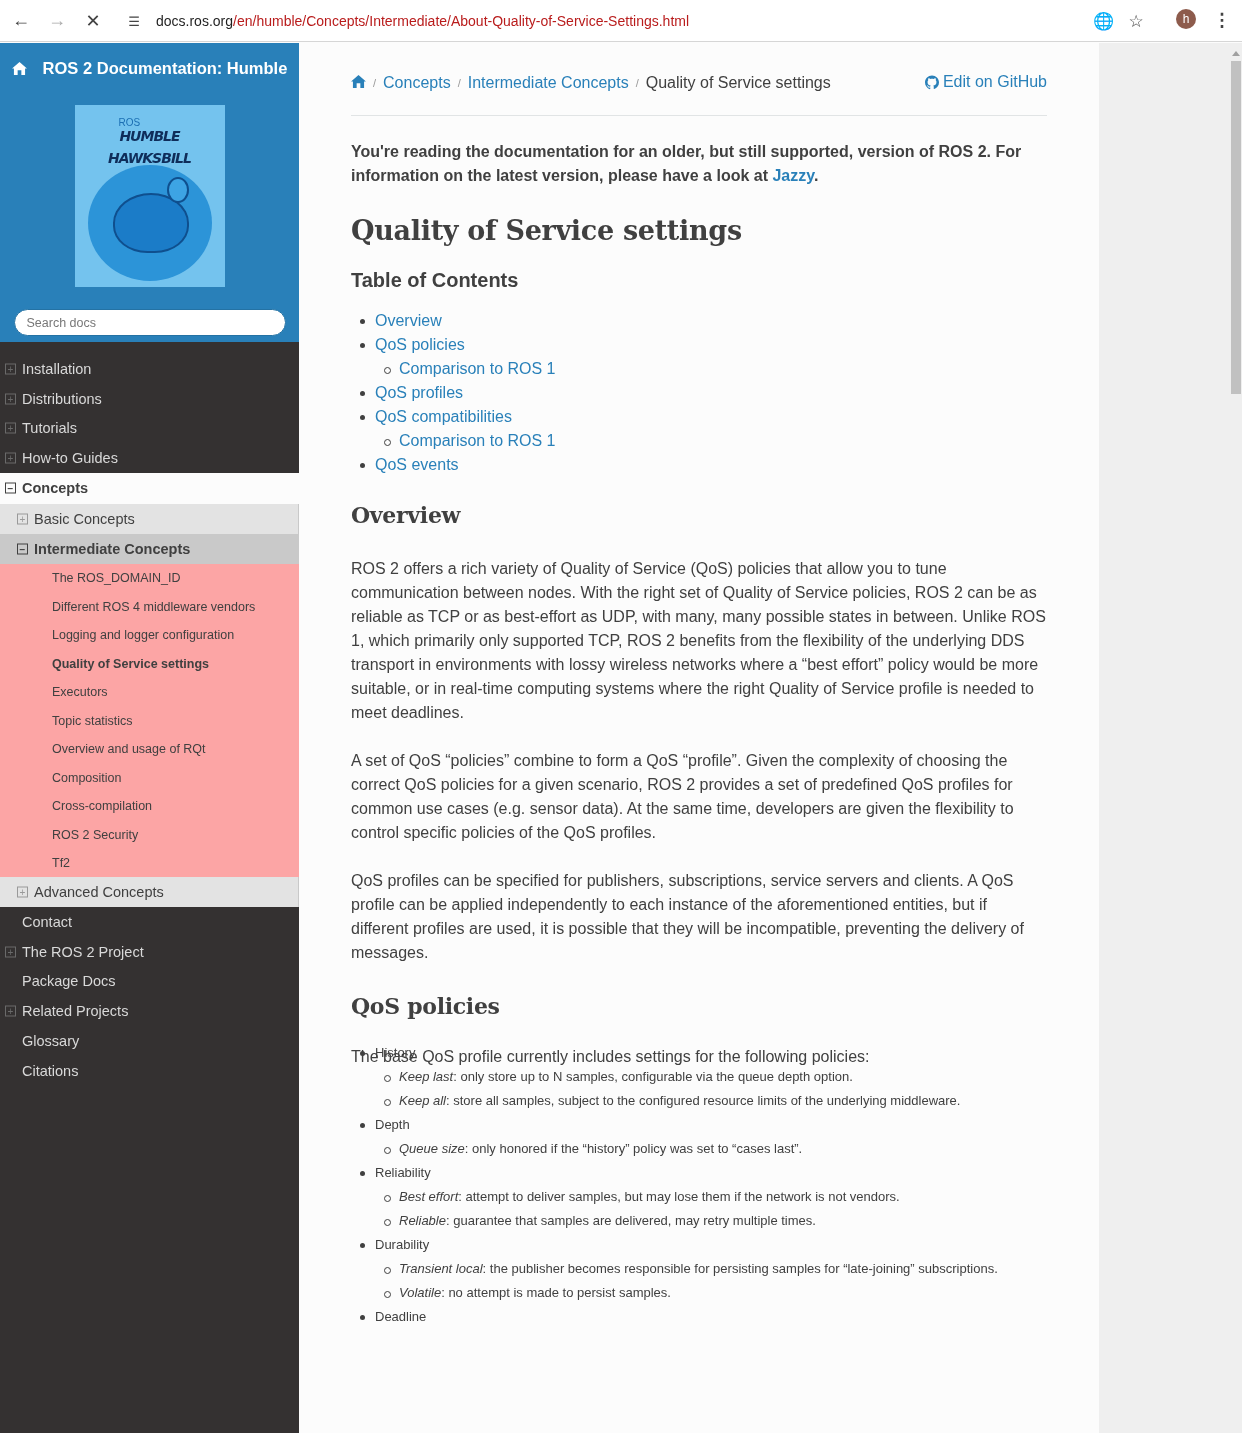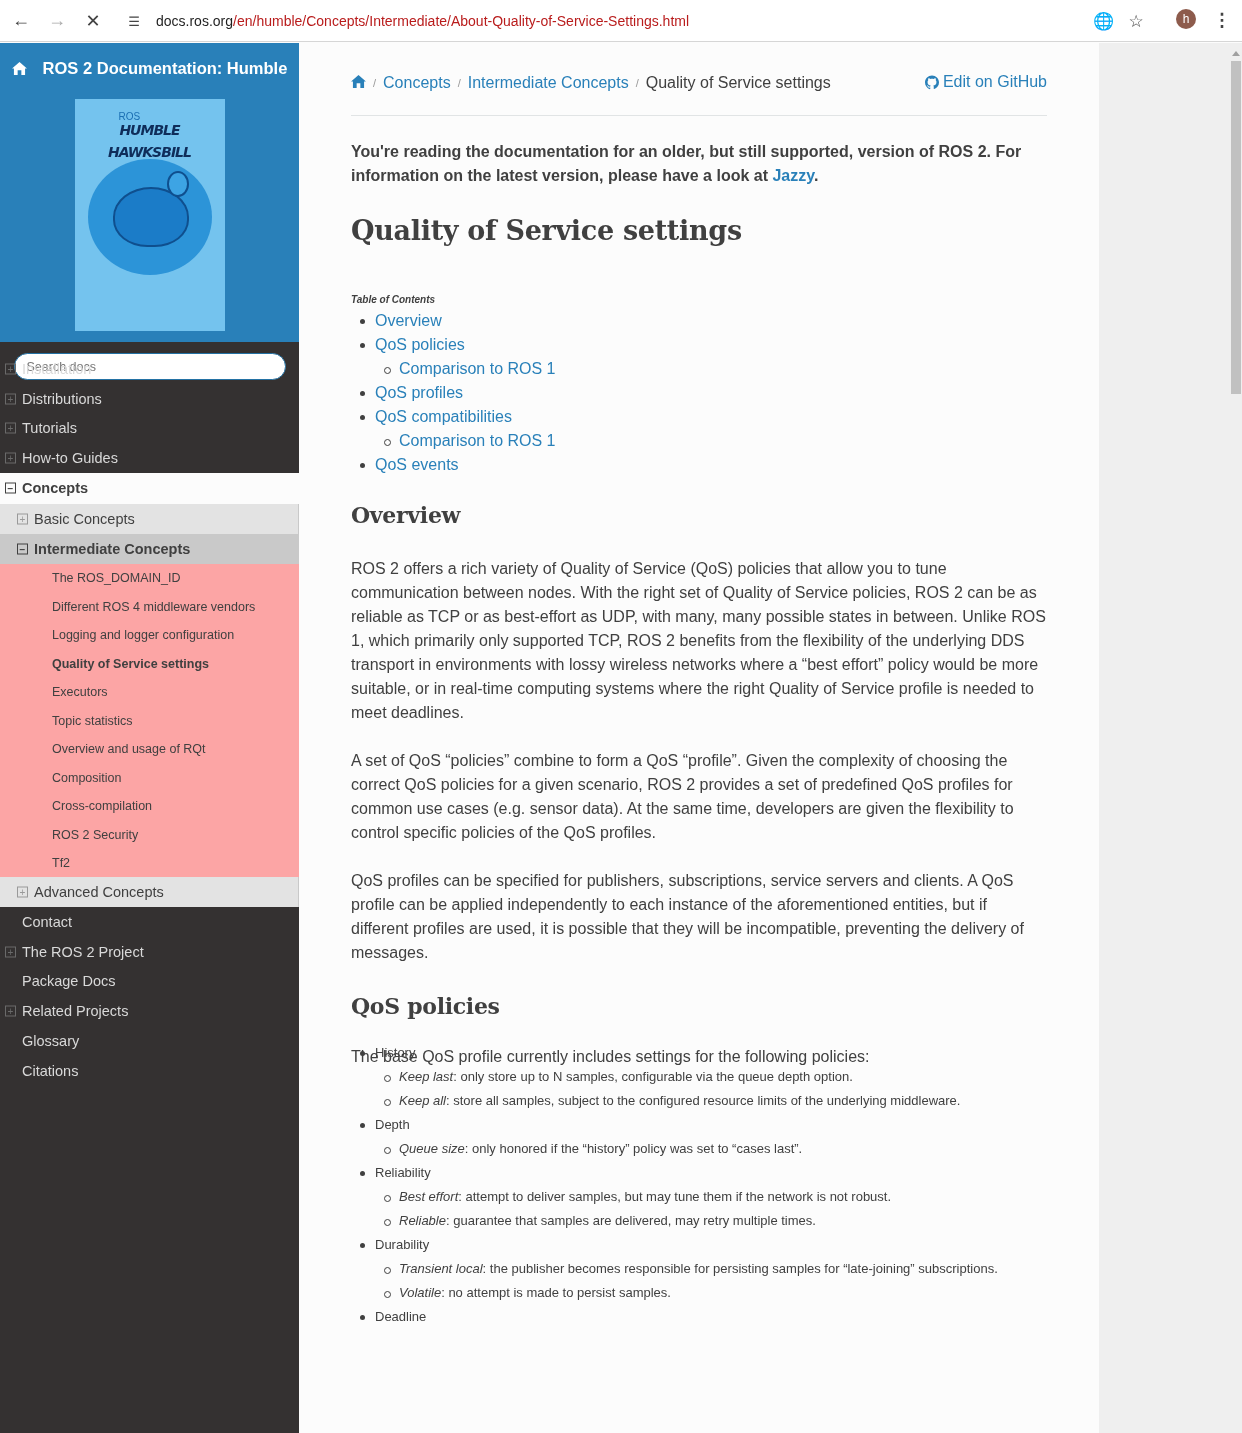--- a/index.html
+++ b/index.html
@@ -14,21 +14,21 @@
   .url { font-size: 14px; color: #1f1f1f; margin-left: 8px; white-space: nowrap; }
   .url .path { color: #b91c1c; }
   .omni-icon { position: absolute; width: 24px; height: 24px; display: flex; align-items: center; justify-content: center; font-size: 17px; color: #444; }
   .avatar { position: absolute; left: 1176px; top: 9px; width: 20px; height: 20px; border-radius: 50%; background: #8d5b4c; color: #fff; font-size: 12px; display: flex; align-items: center; justify-content: center; }
   .menu-dots { position: absolute; left: 1212px; top: 8px; width: 20px; height: 24px; color: #444; font-size: 18px; display: flex; align-items: center; justify-content: center; font-weight: bold; }
 
   
   .sidebar { position: absolute; left: 0; top: 43px; width: 299px; height: 1390px; background: #343131; }
   .side-top { background: #2980b9; height: 299px; text-align: center; padding-top: 16px; }
   .side-title { color: #fff; font-size: 16.5px; font-weight: bold; display: inline-flex; align-items: center; gap: 16px; }
-  .logo { width: 150px; height: 232px; margin: 20px auto 0; background: #74c3ee; position: relative; overflow: hidden; }
+  .logo { width: 150px; height: 182px; margin: 26px auto 0; background: #74c3ee; position: relative; overflow: hidden; }
   .logo .ros { position: absolute; left: 44px; top: 12px; font-size: 10px; color: #1b6fb3; }
   .logo .humble { position: absolute; left: 0; right: 0; top: 20px; font-family: "DejaVu Sans", sans-serif; font-weight: bold; font-style: italic; color: #0f2d5a; font-size: 14px; line-height: 22px; letter-spacing: -1px; }
   .logo .circle { position: absolute; left: 13px; top: 60px; width: 124px; height: 116px; border-radius: 50%; background: #2c94d8; }
   .logo .turtle { position: absolute; left: 38px; top: 88px; width: 76px; height: 60px; border-radius: 50% 50% 45% 45%; background: #1b7cc8; border: 2px solid #0f4f8e; }
   .logo .head { position: absolute; left: 92px; top: 72px; width: 22px; height: 26px; border-radius: 50%; background: #3da4e4; border: 2px solid #0f4f8e; }
   .search-wrap { margin: 22px 13px 0; }
   .search { width: 272px; height: 27px; border-radius: 50px; border: 1px solid #2472a4; background: #fff; font-size: 12.5px; padding-left: 12px; color: #333; font-family: "Liberation Sans", sans-serif; }
   .search::placeholder { color: #777; }
 
   .menu { padding-top: 12px; }
@@ -52,21 +52,21 @@
 
   .inner { position: absolute; left: 52px; top: 0; width: 696px; color: #404040; }
   .crumbs { position: absolute; top: 30px; left: 0; width: 696px; height: 20px; font-size: 16px; display: flex; align-items: center; }
   .crumbs a, a { color: #2980b9; text-decoration: none; }
   .crumbs .sep { color: #999; font-size: 11px; margin: 0 7px; }
   .crumbs .cur { color: #404040; }
   .edit-gh { position: absolute; right: 0; top: 0; color: #2980b9; display: flex; align-items: center; gap: 4px; }
   .hr { position: absolute; top: 72px; left: 0; width: 696px; height: 1px; background: #e1e4e5; }
   .notice { position: absolute; top: 97px; left: 0; width: 696px; font-size: 16px; font-weight: bold; line-height: 24px; color: #404040; }
   h1 { position: absolute; top: 172px; left: 0; font-family: "DejaVu Serif", serif; font-size: 27px; font-weight: bold; color: #404040; letter-spacing: -0.3px; }
-  .toc-title { position: absolute; top: 251px; left: 0; font-size: 10px; font-weight: bold; font-style: italic; }
+  .toc-title { position: absolute; top: 226px; left: 0; font-size: 20px; font-weight: bold; }
   .toc { position: absolute; top: 266px; left: 0; list-style: none; font-size: 16px; line-height: 24px; }
   .toc li { position: relative; padding-left: 24px; }
   .toc li::before { content: ""; position: absolute; left: 9px; top: 10px; width: 5px; height: 5px; border-radius: 50%; background: #404040; }
   .toc li.sub { padding-left: 48px; }
   .toc li.sub::before { left: 33px; width: 5px; height: 5px; background: transparent; border: 1px solid #404040; }
   h2 { position: absolute; left: 0; font-family: "DejaVu Serif", serif; font-size: 22px; font-weight: bold; color: #404040; letter-spacing: -0.3px; }
   .para { position: absolute; left: 0; width: 696px; font-size: 16px; line-height: 24px; color: #404040; }
   .pol { position: absolute; left: 0; top: 998px; width: 696px; list-style: none; font-size: 13px; line-height: 24px; }
   .pol > li { position: relative; padding-left: 24px; }
   .pol > li::before { content: ""; position: absolute; left: 9px; top: 10px; width: 5px; height: 5px; border-radius: 50%; background: #404040; }
@@ -244,21 +244,21 @@
           <li><em>Keep all</em><span>: store all samples, subject to the configured resource limits of the underlying middleware.</span></li>
         </ul>
       </li>
       <li><span>Depth</span>
         <ul>
           <li><em>Queue size</em><span>: only honored if the “history” policy was set to “cases last”.</span></li>
         </ul>
       </li>
       <li><span>Reliability</span>
         <ul>
-          <li><em>Best effort</em><span>: attempt to deliver samples, but may tune them if the network is not robust.</span></li>
+          <li><em>Best effort</em><span>: attempt to deliver samples, but may lose them if the network is not vendors.</span></li>
           <li><em>Reliable</em><span>: guarantee that samples are delivered, may retry multiple times.</span></li>
         </ul>
       </li>
       <li><span>Durability</span>
         <ul>
           <li><em>Transient local</em><span>: the publisher becomes responsible for persisting samples for “late-joining” subscriptions.</span></li>
           <li><em>Volatile</em><span>: no attempt is made to persist samples.</span></li>
         </ul>
       </li>
       <li><span>Deadline</span></li>

